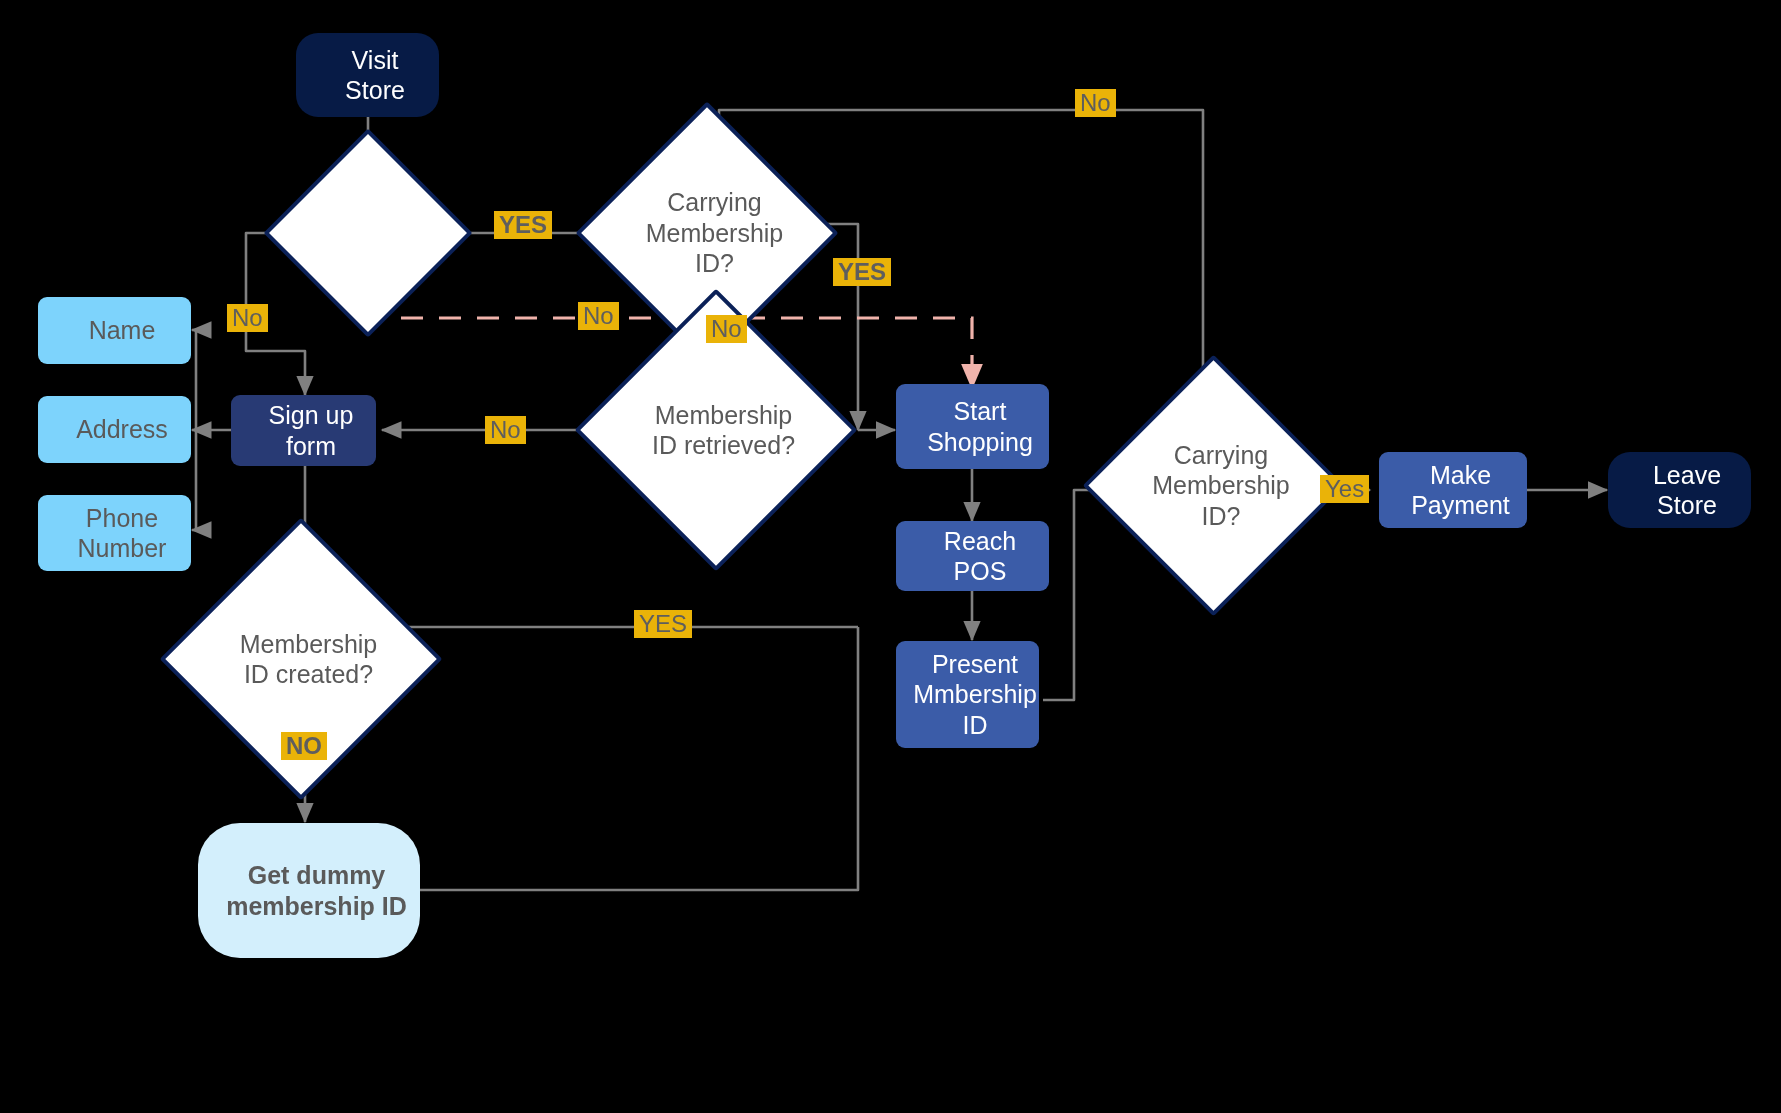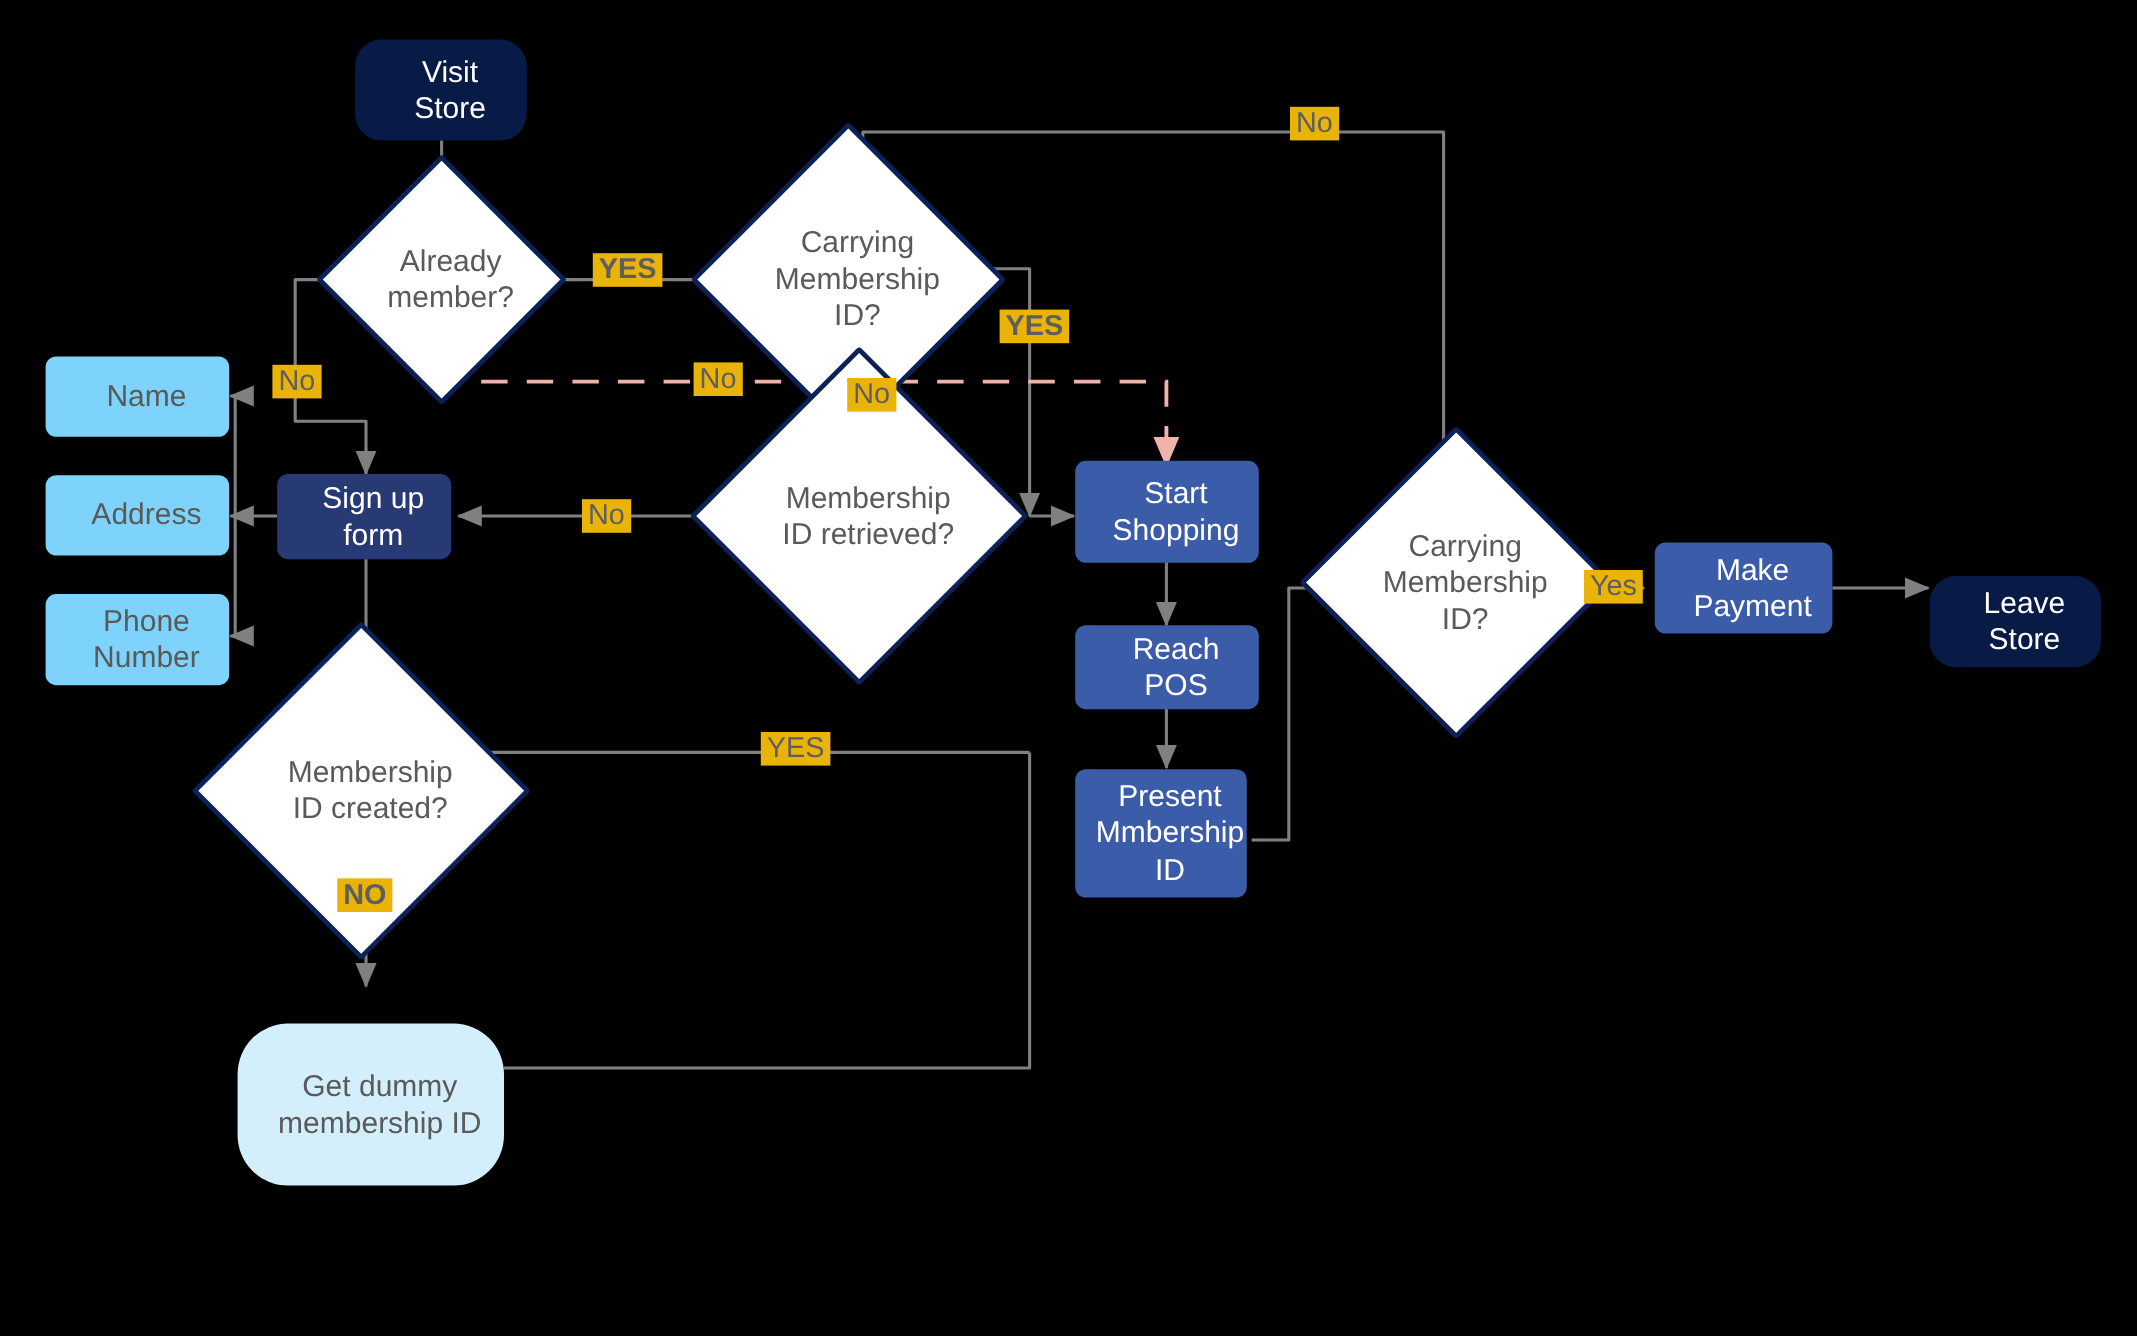--- a/index.html
+++ b/index.html
@@ -168,22 +168,20 @@
     </g>
   </svg>
 
   <div class="node n-terminal" style="left:296px; top:33px; width:143px; height:84px;">
     <span class="node-label">Visit
 Store</span>
   </div>
 
   <div class="node n-decision" style="left:294px; top:159px; width:148px; height:148px;">
     <span class="diamond-bg"></span>
-    <span class="node-label">Already
-member?</span>
   </div>
 
   <div class="node n-decision" style="left:614px; top:140px; width:186px; height:186px;">
     <span class="diamond-bg"></span>
     <span class="node-label">Carrying
 Membership
 ID?</span>
   </div>
 
   <div class="node n-data" style="left:38px; top:297px; width:153px; height:67px;">
@@ -220,21 +218,21 @@
     <span class="node-label">Carrying
 Membership
 ID?</span>
   </div>
 
   <div class="node n-process" style="left:1379px; top:452px; width:148px; height:76px;">
     <span class="node-label">Make
 Payment</span>
   </div>
 
-  <div class="node n-terminal" style="left:1608px; top:452px; width:143px; height:76px;margin-top:28px;">
+  <div class="node n-terminal" style="left:1608px; top:452px; width:143px; height:76px;">
     <span class="node-label">Leave
 Store</span>
   </div>
 
   <div class="node n-process" style="left:896px; top:521px; width:153px; height:70px;">
     <span class="node-label">Reach
 POS</span>
   </div>
 
   <div class="node n-process" style="left:896px; top:641px; width:143px; height:107px;">
@@ -242,21 +240,21 @@
 Mmbership
 ID</span>
   </div>
 
   <div class="node n-decision" style="left:201px; top:559px; width:200px; height:200px;">
     <span class="diamond-bg"></span>
     <span class="node-label">Membership
 ID created?</span>
   </div>
 
-  <div class="node n-soft" style="left:198px; top:853px; width:222px; height:135px;">
+  <div class="node n-soft" style="left:198px; top:823px; width:222px; height:135px;font-weight:bold;">
     <span class="node-label">Get dummy
 membership ID</span>
   </div>
 
   <div class="edge-label bold" style="left:494px; top:211px;"><span>YES</span></div>
 
   <div class="edge-label" style="left:227px; top:304px;"><span>No</span></div>
 
   <div class="edge-label" style="left:578px; top:302px;"><span>No</span></div>
 

